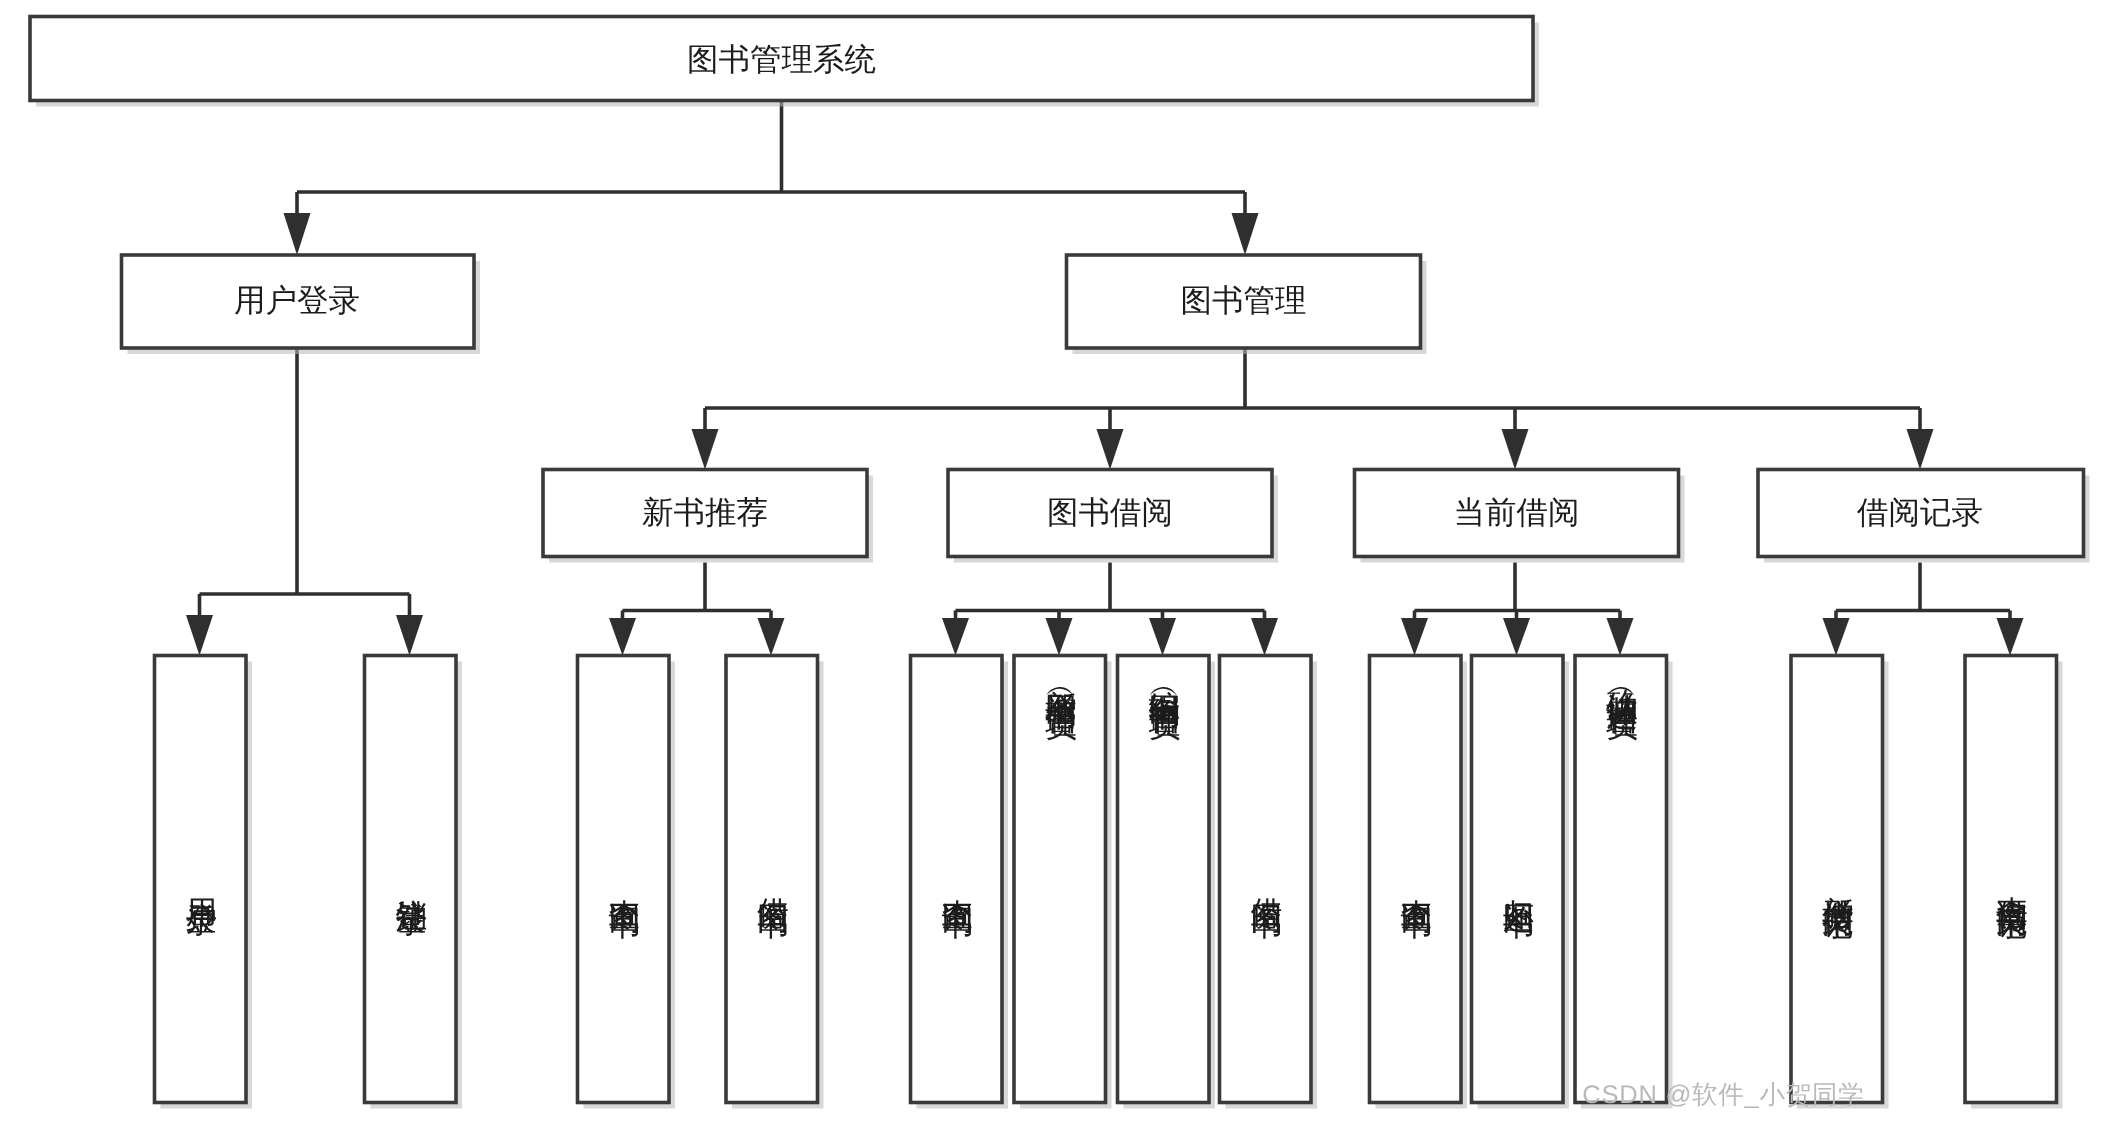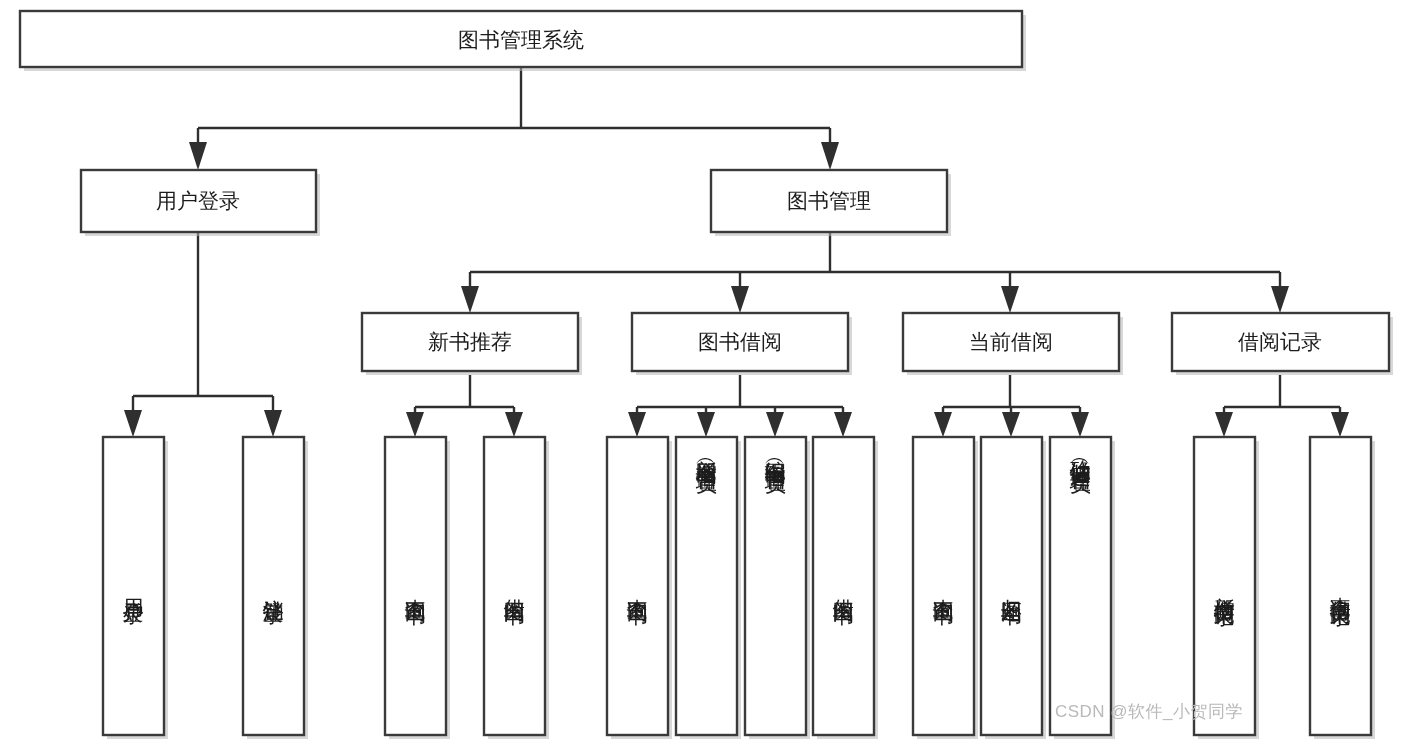--- a/index.html
+++ b/index.html
@@ -67,21 +67,21 @@
     font-family: "Liberation Sans", "DejaVu Sans", sans-serif;
     font-size: 21px;
     line-height: 1.12;
     color: #1c1c1c;
     letter-spacing: 2px;
     white-space: nowrap;
   }
   .watermark {
     position: absolute;
     right: 13px;
-    bottom: 24px;
+    bottom: 6px;
     font-family: "Liberation Sans", "DejaVu Sans", sans-serif;
     font-size: 17px;
     color: #b9b9b9;
     letter-spacing: 0.5px;
     user-select: none;
   }
 </style>
 </head>
 <body>
 

